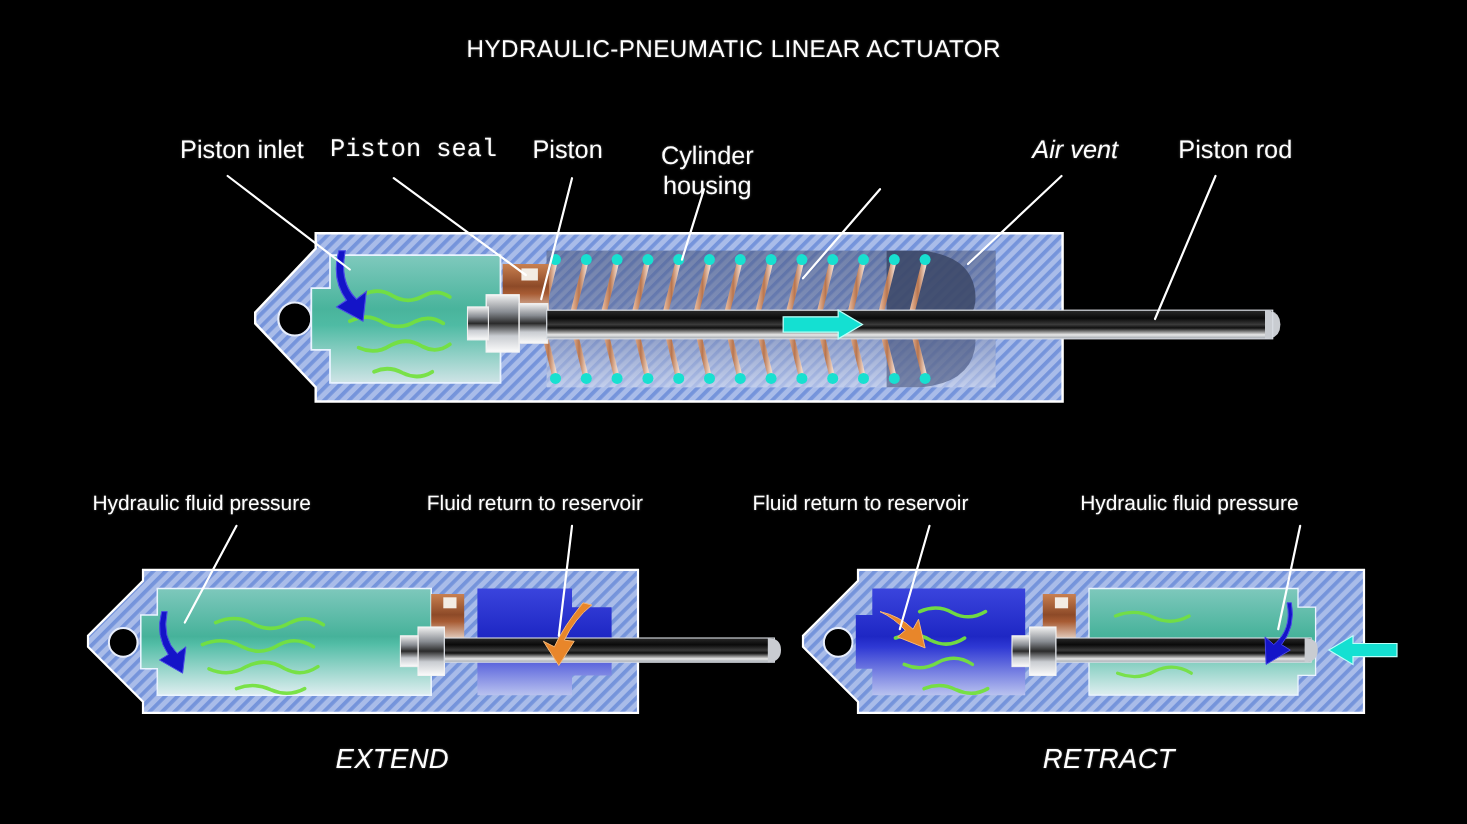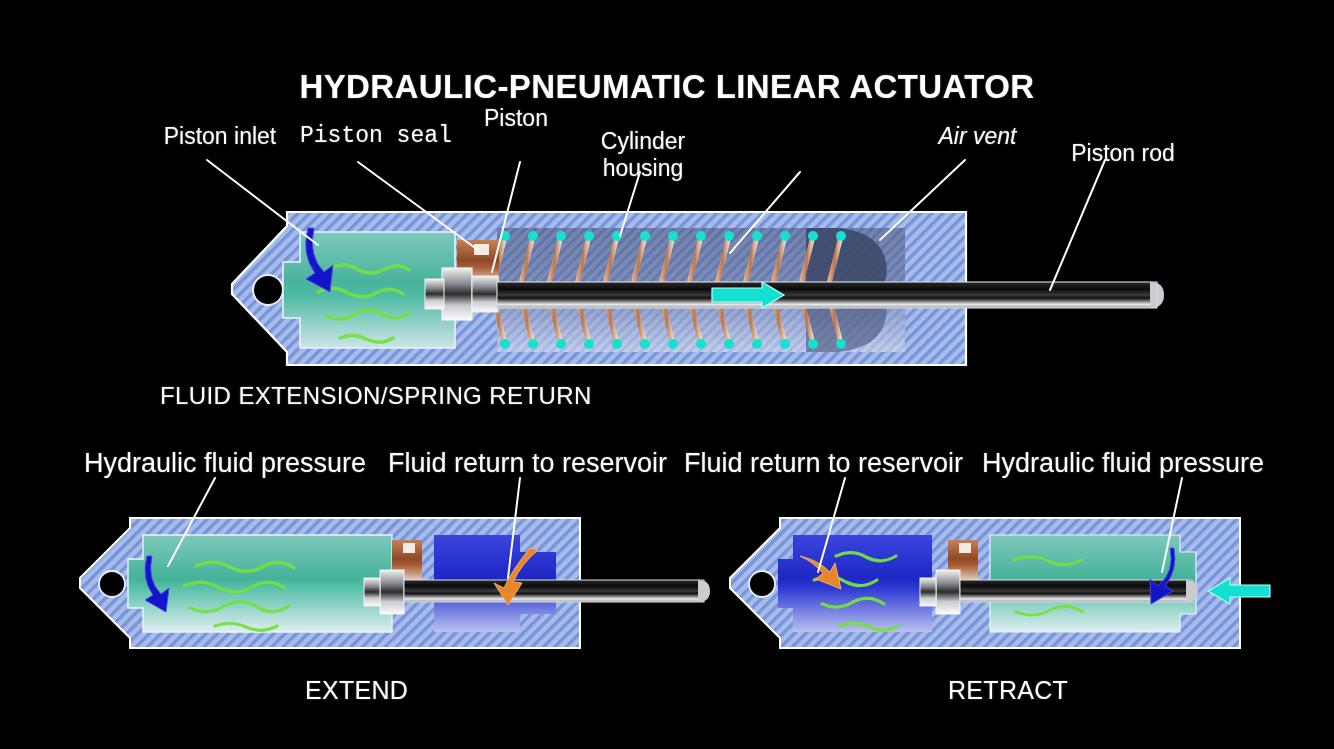--- a/index.html
+++ b/index.html
@@ -28,40 +28,40 @@
     width: 1334px;
     height: 749px;
   }
   .txt {
     position: absolute;
     white-space: pre;
     color: #ffffff;
     text-shadow: 0 0 2px rgba(255,255,255,0.35);
   }
   .title-text {
-    font-size: 33px;
+    font-size: 22px;
     letter-spacing: 0.4px;
-    font-weight: 700;
-    margin-top: 36px;
+    font-weight: 400;
   }
   .caption-text {
     font-size: 25px;
     letter-spacing: 0.3px;
+    font-style: italic;
   }
   .callout-text {
     font-size: 23px;
     line-height: 27px;
     text-align: center;
   }
   .sub-caption-text {
     font-size: 24px;
     letter-spacing: 0.4px;
   }
   .lower-label-text {
-    font-size: 27px;
+    font-size: 19px;
   }
 </style>
 </head>
 <body>
 
 <div id="stage">
 
   <svg class="layer" viewBox="0 0 1334 749">
     <defs>
       <pattern id="hatch" width="8" height="8" patternTransform="rotate(45)" patternUnits="userSpaceOnUse">
@@ -321,27 +321,26 @@
         <line x1="845" y1="478" x2="818" y2="572"></line>
         <line x1="1182" y1="478" x2="1162" y2="572"></line>
       </g>
     </g>
   </svg>
 
   <div class="txt title-text" style="left:0; top:32px; width:1334px; text-align:center;">HYDRAULIC-PNEUMATIC LINEAR ACTUATOR</div>
 
   <div class="txt callout-text" style="left:150px; top:123px; width:140px;">Piston inlet</div>
   <div class="txt callout-text" style="left:300px; top:123px; width:150px;font-family:Liberation Mono, monospace;">Piston seal</div>
-  <div class="txt callout-text" style="left:466px; top:105px; width:100px;">Piston</div>
+  <div class="txt callout-text" style="left:466px; top:123px; width:100px;">Piston</div>
   <div class="txt callout-text" style="left:578px; top:108px; width:130px;margin-top:20px;">Cylinder
 housing</div>
   <div class="txt callout-text" style="left:915px; top:123px; width:125px;font-style:italic;">Air vent</div>
-  <div class="txt callout-text" style="left:1048px; top:140px; width:150px;">Piston rod</div>
-
-  <div class="txt sub-caption-text" style="left:160px; top:382px;">FLUID EXTENSION/SPRING RETURN</div>
+  <div class="txt callout-text" style="left:1048px; top:123px; width:150px;">Piston rod</div>
+
 
   <div class="txt lower-label-text" style="left:84px; top:448px;">Hydraulic fluid pressure</div>
   <div class="txt lower-label-text" style="left:388px; top:448px;">Fluid return to reservoir</div>
   <div class="txt lower-label-text" style="left:684px; top:448px;">Fluid return to reservoir</div>
   <div class="txt lower-label-text" style="left:982px; top:448px;">Hydraulic fluid pressure</div>
 
   <div class="txt caption-text" style="left:305px; top:676px;">EXTEND</div>
   <div class="txt caption-text" style="left:948px; top:676px;">RETRACT</div>
 
 </div>

